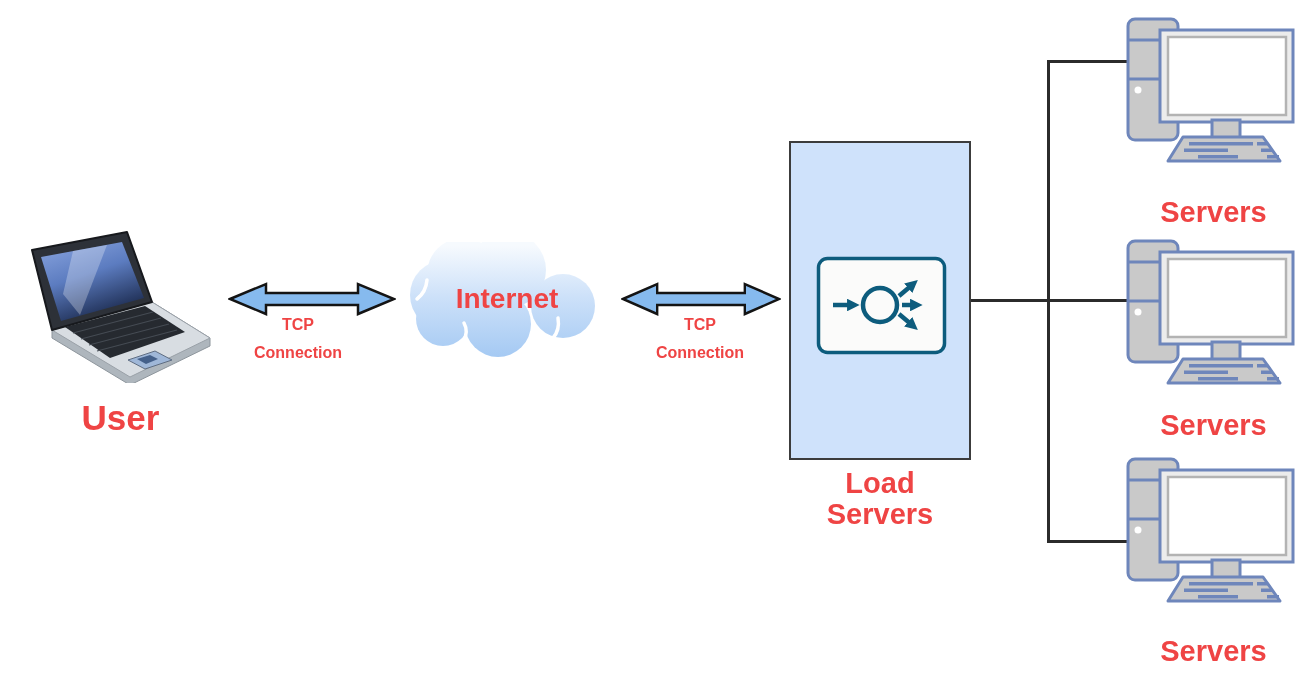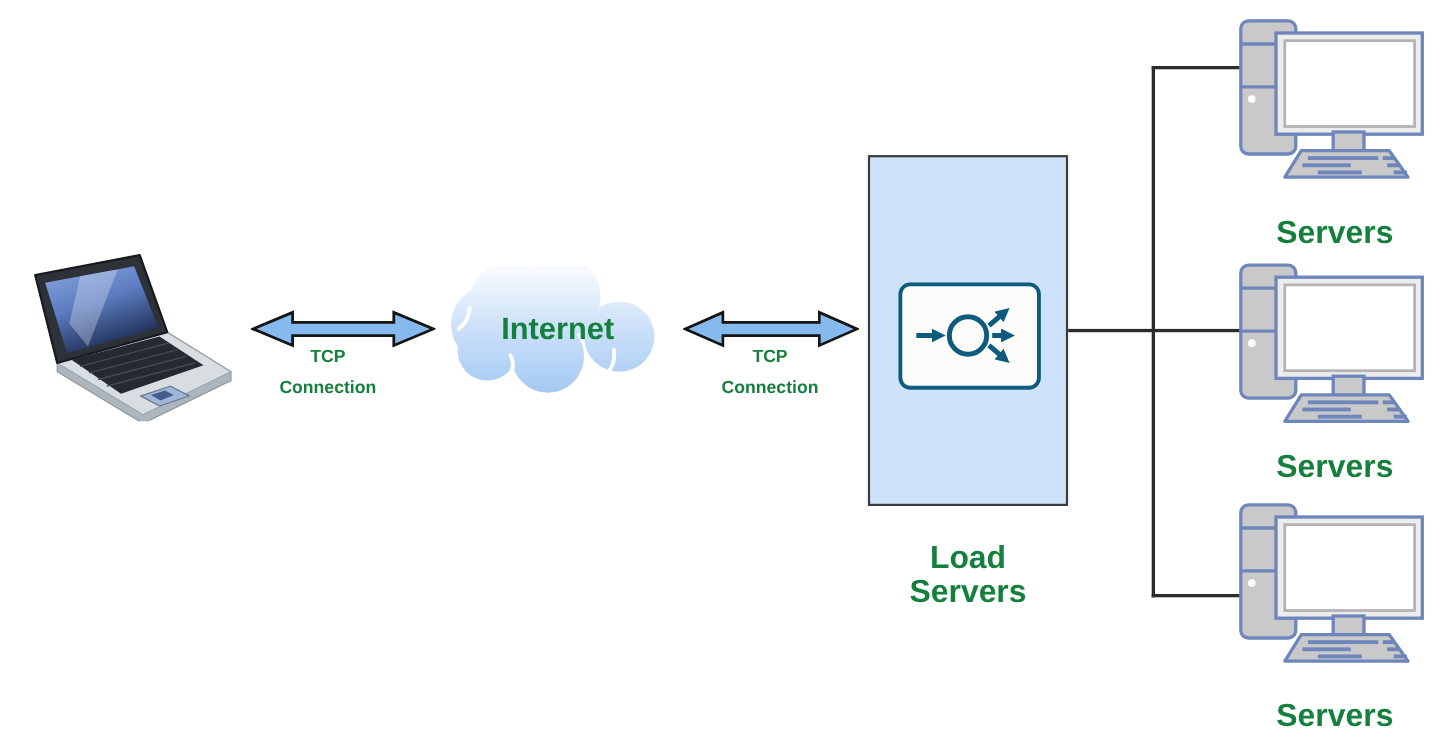--- a/index.html
+++ b/index.html
@@ -1,28 +1,28 @@
 <!DOCTYPE html>
 <html><head>
 <meta charset="utf-8">
 <style>
   html,body{margin:0;padding:0;background:#ffffff;}
   .canvas{
     position:relative;width:1316px;height:680px;background:#ffffff;
     font-family:"Liberation Sans",sans-serif;color:#000;overflow:hidden;
   }
   .abs{position:absolute;}
-  .lbl{position:absolute;font-weight:bold;text-align:center;color:#15803d;white-space:nowrap;}
+  .lbl{position:absolute;font-weight:bold;text-align:center;color:#ef4444;white-space:nowrap;}
   .lbl span{display:block;}
   .user-label{left:28px;top:399px;width:185px;font-size:35px;line-height:38px;}
   .tcp-label{width:170px;font-size:16px;line-height:28px;top:311px;}
   .tcp-left{left:213px;}
   .tcp-right{left:615px;}
   .internet-label{left:426px;top:286px;width:162px;font-size:28px;line-height:26px;}
-  .lb-label{left:789px;top:468px;width:182px;font-size:29px;line-height:31px;margin-top:24px;}
+  .lb-label{left:789px;top:468px;width:182px;font-size:29px;line-height:31px;}
   .servers-label{width:175px;font-size:29px;line-height:33px;left:1126px;}
   .lb-box{
     left:789px;top:141px;width:182px;height:319px;box-sizing:border-box;
     background:#cfe2fb;border:2px solid #3c3c3c;
   }
   .line{position:absolute;background:#2b2b2b;}
   .line-lb-out{left:971px;top:299px;width:159px;height:3px;}
   .line-trunk{left:1047px;top:60px;width:3px;height:483px;}
   .line-branch-top{left:1047px;top:60px;width:82px;height:3px;}
   .line-branch-bottom{left:1047px;top:540px;width:82px;height:3px;}
@@ -69,20 +69,21 @@
       <polygon points="27,102 127,74 185,110 105,149" fill="#d8dde2" stroke="#9aa1a8" stroke-width="1"></polygon>
       <polygon points="40,99 120,78 160,104 85,130" fill="#262a30"></polygon>
       <path d="M48,105 L128,84 M56,111 L136,90 M64,117 L144,96 M72,123 L152,102" stroke="#454b53" stroke-width="1.2" fill="none"></path>
       <polygon points="103,132 130,123 147,132 120,141" fill="#9fb7d8" stroke="#5f6d82" stroke-width="1"></polygon>
       <polygon points="112,131 125,127 133,131 121,136" fill="#44608a"></polygon>
       <polygon points="7,22 102,4 127,74 27,102" fill="#2d3138" stroke="#17191d" stroke-width="2" stroke-linejoin="round"></polygon>
       <polygon points="16,29 97,14 119,70 36,93" fill="url(#lapScreen)"></polygon>
       <polygon points="48,23 82,17 55,87 38,66" fill="#ffffff" opacity="0.28"></polygon>
     </svg>
   </div>
+  <div class="lbl user-label">User</div>
 
   <svg class="abs" style="left:228px;top:281px;" width="168" height="36" viewBox="0 0 168 36">
     <use href="#doubleArrowDef" xlink:href="#doubleArrowDef"></use>
   </svg>
   <div class="lbl tcp-label tcp-left">
     <span>TCP</span>
     <span>Connection</span>
   </div>
 
   <svg class="abs" style="left:406px;top:242px;" width="192" height="118" viewBox="0 0 192 118">

